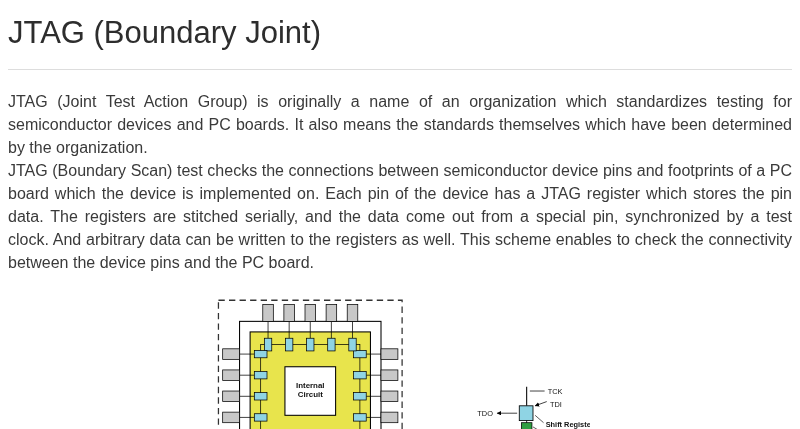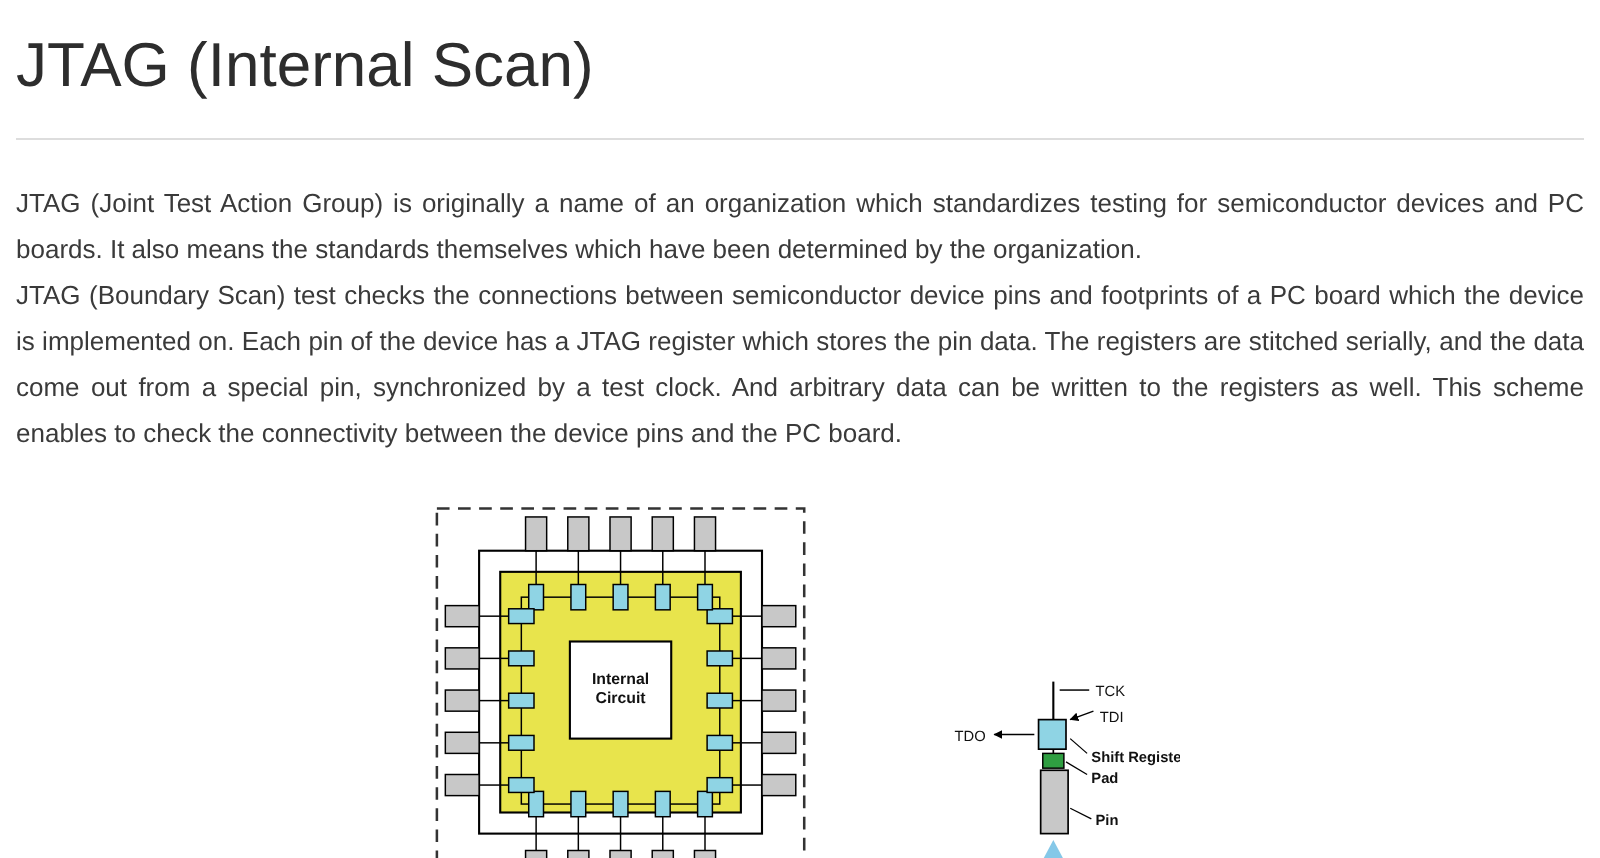--- a/index.html
+++ b/index.html
@@ -15,42 +15,42 @@
     color:#2d2d2d;
     margin:6px 0 18px 0;
     line-height:1.2;
   }
   hr.divider {
     border:none;
     border-top:1px solid #dddddd;
     margin:0 0 20px 0;
   }
   .content p {
-    font-size:13px;
+    font-size:16px;
     line-height:23px;
     margin:0;
     text-align:justify;
     color:#3a3a3a;
   }
   .diagram-wrap {
     display:flex;
     justify-content:center;
     margin-top:22px;
   }
   svg text {
     font-family:"Liberation Sans", sans-serif;
     fill:#111;
   }
 </style>
 </head>
 <body>
 
 <div class="page">
 
-  <h1 class="page-title">JTAG (Internal Scan)</h1>
+  <h1 class="page-title">JTAG (Boundary Joint)</h1>
 
   <hr class="divider">
 
   <div class="content">
     <p>JTAG (Joint Test Action Group) is originally a name of an organization which standardizes testing for semiconductor devices and PC boards. It also means the standards themselves which have been determined by the organization.</p>
     <p>JTAG (Boundary Scan) test checks the connections between semiconductor device pins and footprints of a PC board which the device is implemented on. Each pin of the device has a JTAG register which stores the pin data. The registers are stitched serially, and the data come out from a special pin, synchronized by a test clock. And arbitrary data can be written to the registers as well. This scheme enables to check the connectivity between the device pins and the PC board.</p>
   </div>
 
   <div class="diagram-wrap">
     <svg width="380" height="227" viewBox="0 0 360 215">

